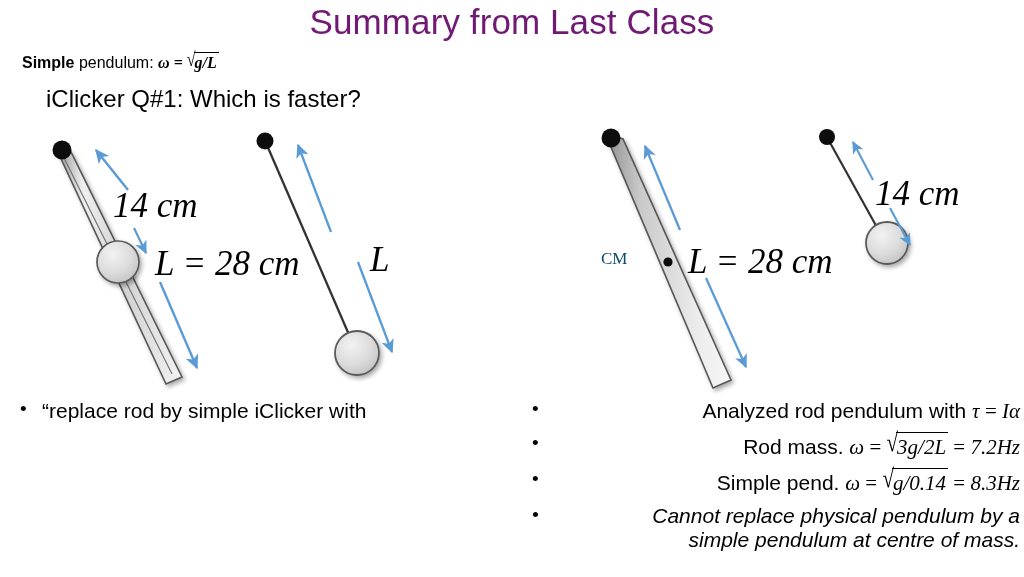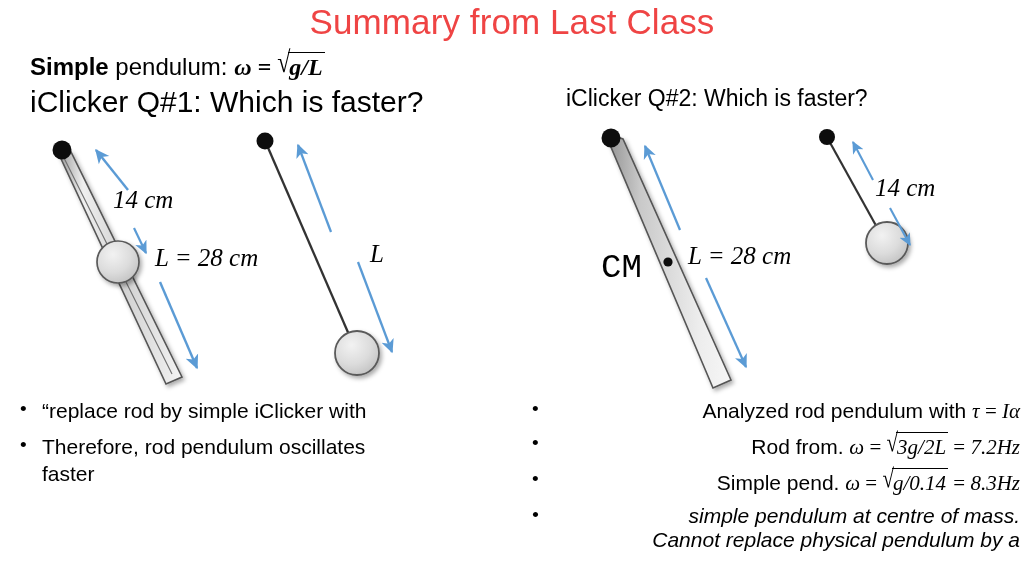--- a/index.html
+++ b/index.html
@@ -26,39 +26,39 @@
   
   .title {
     position: absolute;
     left: 0;
     top: 2px;
     width: 1024px;
     text-align: center;
     font-size: 35px;
     font-weight: 400;
     letter-spacing: 0.1px;
-    color: #ef4444;
+    color: #701a75;
     font-family: "Liberation Sans", sans-serif;
   }
 
   
   .hdr-simple {
     position: absolute;
-    left: 30px;
+    left: 22px;
     top: 52px;
-    font-size: 24px;
+    font-size: 16px;
     white-space: nowrap;
     line-height: 1.15;
   }
   .hdr-simple .bold { font-weight: 700; }
   .hdr-q1 {
     position: absolute;
-    left: 30px;
+    left: 46px;
     top: 85px;
-    font-size: 30px;
+    font-size: 24px;
     white-space: nowrap;
   }
   .hdr-q2 {
     position: absolute;
     left: 566px;
     top: 85px;
     font-size: 23px;
     white-space: nowrap;
   }
 
@@ -94,31 +94,31 @@
     border-top: 1.6px solid #000;
     padding: 1px 2px 0 1px;
     margin-left: -2px;
   }
 
   
   .dlabel {
     position: absolute;
     font-family: "Liberation Serif", serif;
     font-style: italic;
-    font-size: 25px;
+    font-size: 35px;
     white-space: nowrap;
     color: #000;
   }
   .cmlabel {
     position: absolute;
-    font-family: Liberation Mono, monospace;
+    font-family: Liberation Serif, serif;
     font-style: normal;
-    font-size: 34px;
-    white-space: nowrap;
-    color: #000000;
+    font-size: 17px;
+    white-space: nowrap;
+    color: #0c4a6e;
   }
 
   
   .bullets {
     position: absolute;
     font-size: 21px;
     line-height: 1.28;
   }
   .bullets.left  { left: 8px;  top: 398px; width: 500px; }
   .bullets.right { left: 520px; top: 398px; width: 500px; text-align: right; }
@@ -157,21 +157,20 @@
 
 <div class="slide">
 
   <div class="title">Summary from Last Class</div>
 
   <div class="hdr-simple">
     <span class="bold">Simple</span><span> pendulum: </span><span class="mathb">ω</span><span class="mathb">&nbsp;</span><span class="mathb">=</span><span class="mathb">&nbsp;</span><span class="rad"><span class="sign mathb">√</span><span class="body mathb">g/L</span></span>
   </div>
 
   <div class="hdr-q1">iClicker Q#1: Which is faster?</div>
-  <div class="hdr-q2">iClicker Q#2: Which is faster?</div>
 
   <svg class="svg-layer" viewBox="0 0 1024 577" width="1024" height="577">
     <defs>
       <linearGradient id="rodGradA" x1="0" y1="0" x2="1" y2="0">
         <stop offset="0%" stop-color="#8c8c8c"></stop>
         <stop offset="22%" stop-color="#efefef"></stop>
         <stop offset="55%" stop-color="#d2d2d2"></stop>
         <stop offset="100%" stop-color="#f3f3f3"></stop>
       </linearGradient>
       <linearGradient id="rodGradB" x1="0" y1="0" x2="1" y2="0">
@@ -244,40 +243,36 @@
   <div class="dlabel" style="left:370px; top:240px;">L</div>
 
   <div class="cmlabel" style="left:601px; top:249px;">CM</div>
   <div class="dlabel" style="left:688px; top:242px;">L = 28 cm</div>
   <div class="dlabel" style="left:875px; top:174px;">14 cm</div>
 
   <div class="bullets left">
     <div class="bul">
       <div class="nowrapline">“replace rod by simple iClicker with</div>
     </div>
-    <div class="bul">
-      <div class="nowrapline">Therefore, rod pendulum oscillates</div>
-      <div>faster</div>
-    </div>
   </div>
 
   <div class="bullets right">
 
     <div class="bul">
       <span class="nowrapline"><span>Analyzed rod pendulum with </span><span class="mathi">τ</span><span class="mathr">&nbsp;</span><span class="mathr">=</span><span class="mathr">&nbsp;</span><span class="mathi">Iα</span></span>
     </div>
 
     <div class="bul">
-      <span class="nowrapline"><span>Rod from. </span><span class="mathi">ω</span><span class="mathr">&nbsp;</span><span class="mathr">=</span><span class="mathr">&nbsp;</span><span class="rad"><span class="sign">√</span><span class="body mathi">3g/2L</span></span><span class="mathr">&nbsp;</span><span class="mathr">=</span><span class="mathr">&nbsp;</span><span class="mathi">7.2Hz</span></span>
+      <span class="nowrapline"><span>Rod mass. </span><span class="mathi">ω</span><span class="mathr">&nbsp;</span><span class="mathr">=</span><span class="mathr">&nbsp;</span><span class="rad"><span class="sign">√</span><span class="body mathi">3g/2L</span></span><span class="mathr">&nbsp;</span><span class="mathr">=</span><span class="mathr">&nbsp;</span><span class="mathi">7.2Hz</span></span>
     </div>
 
     <div class="bul">
       <span class="nowrapline"><span>Simple pend. </span><span class="mathi">ω</span><span class="mathr">&nbsp;</span><span class="mathr">=</span><span class="mathr">&nbsp;</span><span class="rad"><span class="sign">√</span><span class="body mathi">g/0.14</span></span><span class="mathr">&nbsp;</span><span class="mathr">=</span><span class="mathr">&nbsp;</span><span class="mathi">8.3Hz</span></span>
     </div>
 
     <div class="bul italic">
+      <div class="nowrapline">Cannot replace physical pendulum by a</div>
       <div class="nowrapline">simple pendulum at centre of mass.</div>
-      <div class="nowrapline">Cannot replace physical pendulum by a</div>
     </div>
 
   </div>
 
 </div>
 
 </body></html>

